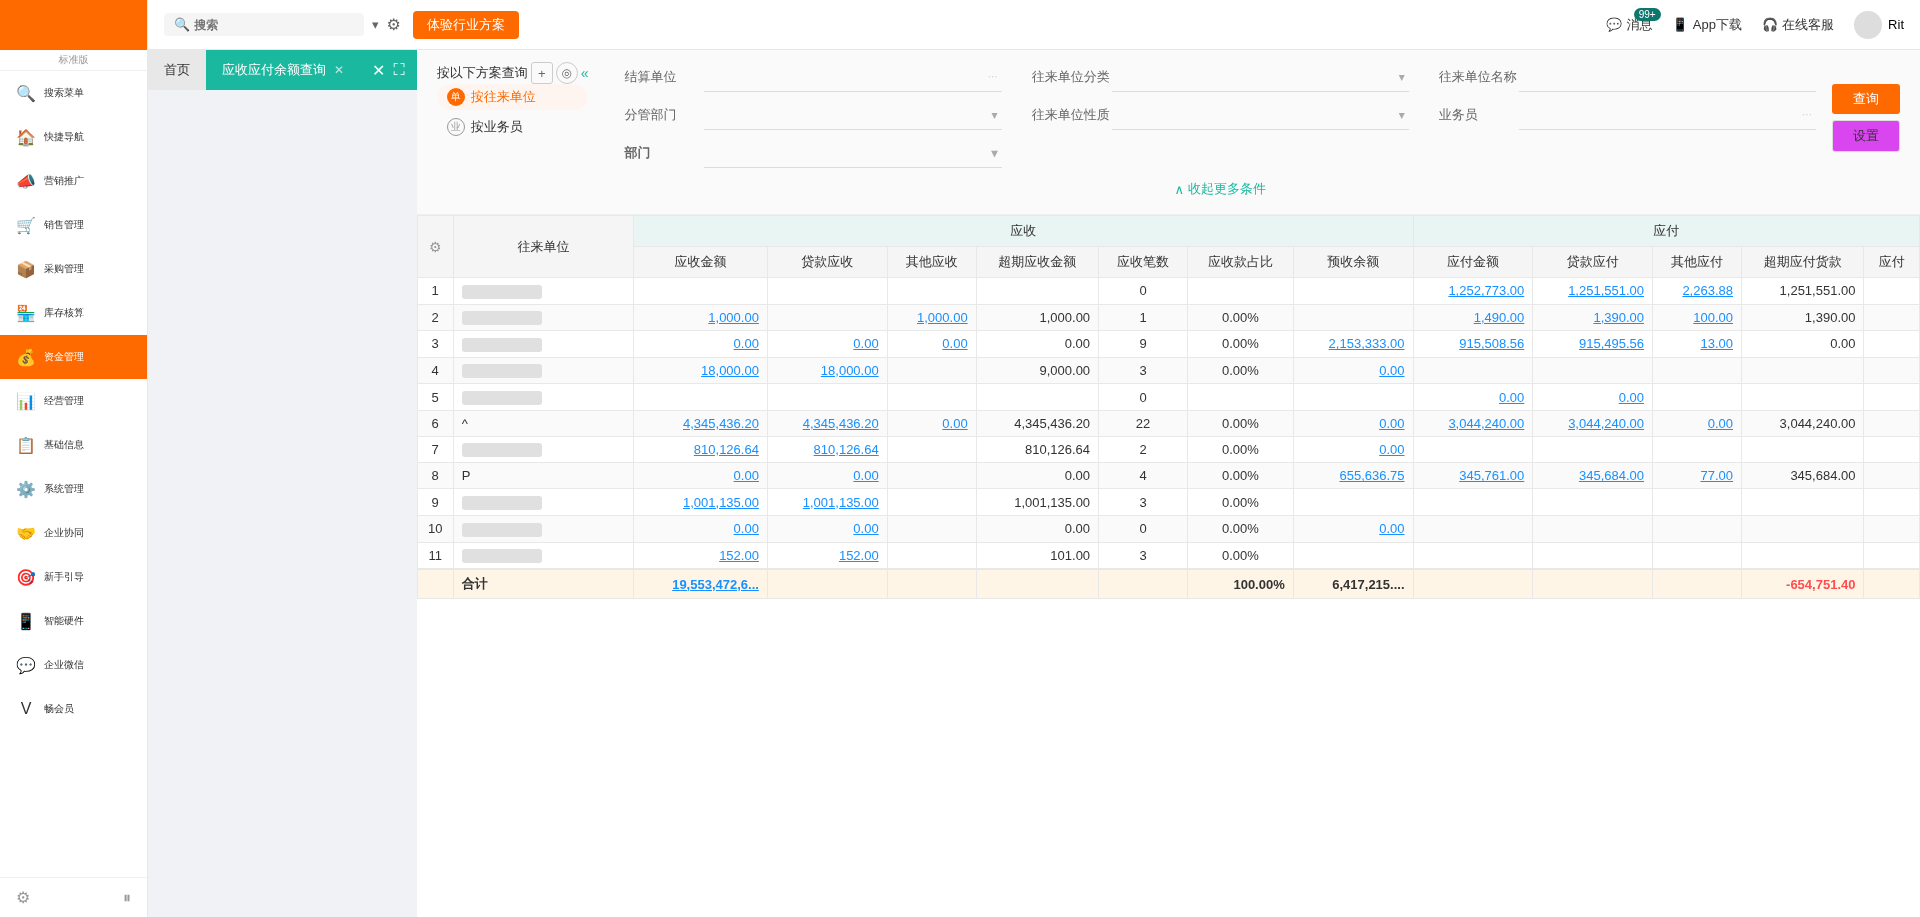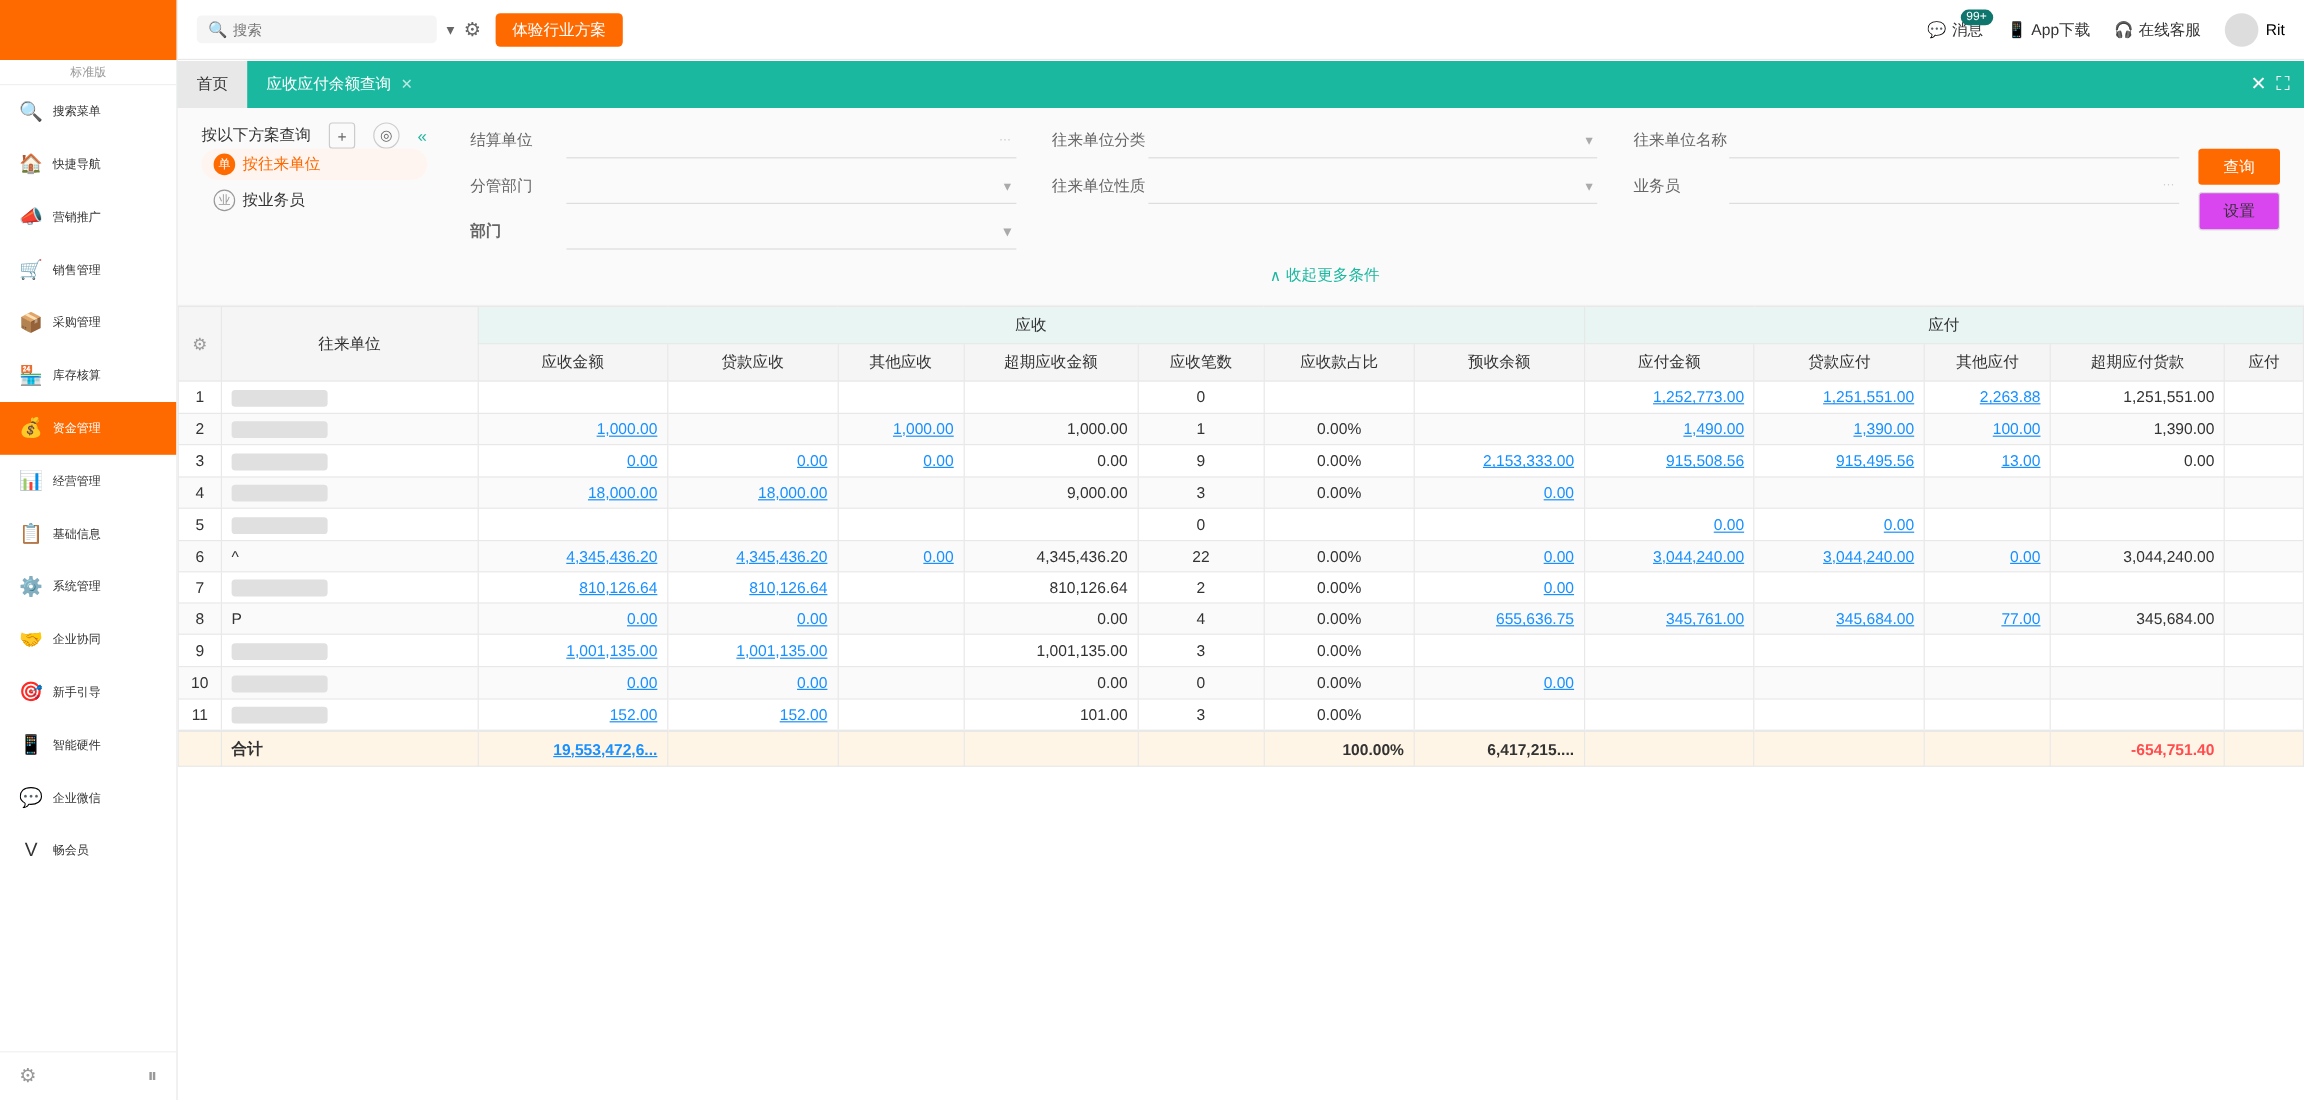--- a/index.html
+++ b/index.html
@@ -36,38 +36,38 @@
     
     .topbar {
       position: fixed; left: 148px; top: 0; right: 0; height: 50px;
       background: #fff; border-bottom: 1px solid #e8e8e8; z-index: 99;
       display: flex; align-items: center; padding: 0 16px;
     }
     .topbar-search {
       display: flex; align-items: center; background: #f5f5f5; border-radius: 4px;
       padding: 4px 10px; width: 200px; margin-right: 8px;
     }
-    .topbar-search input { border: none; background: transparent; outline: none; font-size: 12px; color: #999; width: 100%; }
+    .topbar-search input { border: none; background: transparent; outline: none; font-size: 12px; color: #999; width: 100%; font-weight: bold; }
     .topbar-dropdown { color: #666; cursor: pointer; margin-right: 8px; }
     .topbar-gear { color: #666; cursor: pointer; margin-right: 12px; font-size: 16px; }
     .topbar-promo {
       background: #ff6a00; color: #fff; border-radius: 4px; padding: 5px 14px;
       font-size: 13px; cursor: pointer; margin-right: auto;
     }
     .topbar-actions { display: flex; align-items: center; gap: 20px; margin-left: auto; }
     .topbar-action { display: flex; align-items: center; gap: 4px; color: #333; cursor: pointer; font-size: 13px; position: relative; }
     .badge {
       position: absolute; top: -8px; right: -8px; background: #0f766e; color: #fff;
       border-radius: 10px; padding: 1px 5px; font-size: 10px; min-width: 18px; text-align: center;
     }
     .topbar-user { display: flex; align-items: center; gap: 6px; }
     .user-avatar { width: 28px; height: 28px; background: #ddd; border-radius: 50%; }
 
     
-    .main { margin-left: 148px; margin-top: 50px; height: 867px; display: flex; flex-direction: column; }
+    .main { margin-left: 148px; margin-top: 50px; height: 867px; display: flex; flex-direction: row; }
 
     
     .tab-bar {
       background: #1bb8a0; display: flex; align-items: stretch; height: 40px;
       flex-shrink: 0;
     }
     .tab-item {
       display: flex; align-items: center; padding: 0 16px; cursor: pointer;
       color: #fff; font-size: 13px; white-space: nowrap;
     }
@@ -87,21 +87,21 @@
     .page-title { font-size: 16px; font-weight: bold; color: #333; }
     .page-header-actions { display: flex; gap: 10px; }
     .btn-export, .btn-refresh {
       display: flex; align-items: center; gap: 4px; padding: 5px 10px;
       border: none; background: transparent; cursor: pointer; color: #1bb8a0; font-size: 13px;
     }
 
     
     .filter-area { padding: 12px 20px; background: #fafafa; border-bottom: 1px solid #f0f0f0; }
     .filter-label-bar {
-      display: flex; align-items: center; gap: 15px; margin-right: 20px;
+      display: flex; align-items: center; gap: 3px; margin-right: 20px;
       font-size: 13px; color: #333;
     }
     .filter-add-btn {
       width: 22px; height: 22px; border: 1px solid #ccc; border-radius: 3px;
       display: flex; align-items: center; justify-content: center; cursor: pointer; color: #666;
     }
     .filter-setting-btn { width: 22px; height: 22px; border: 1px solid #ccc; border-radius: 50%; display: flex; align-items: center; justify-content: center; cursor: pointer; color: #666; font-size: 12px; }
     .filter-collapse-btn { color: #1bb8a0; cursor: pointer; font-size: 14px; }
     .filter-nav {
       display: flex; flex-direction: column; gap: 4px; margin-right: 20px;

